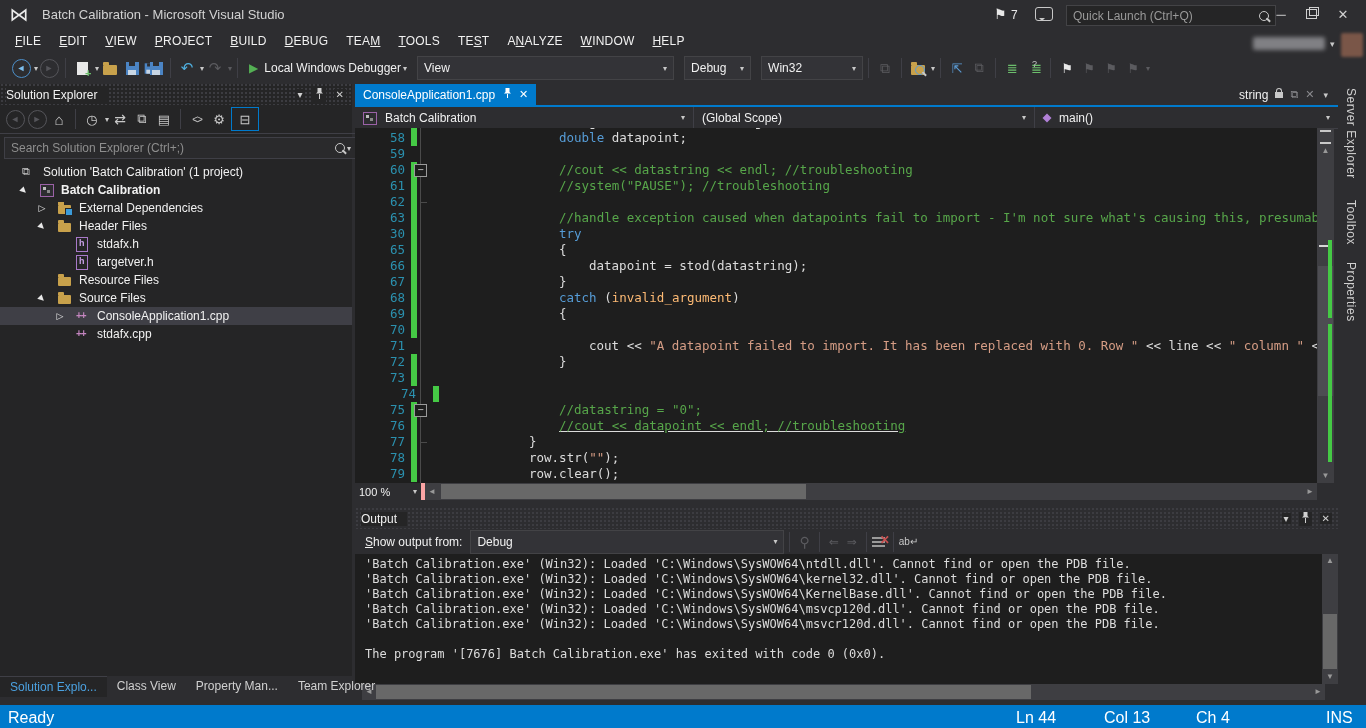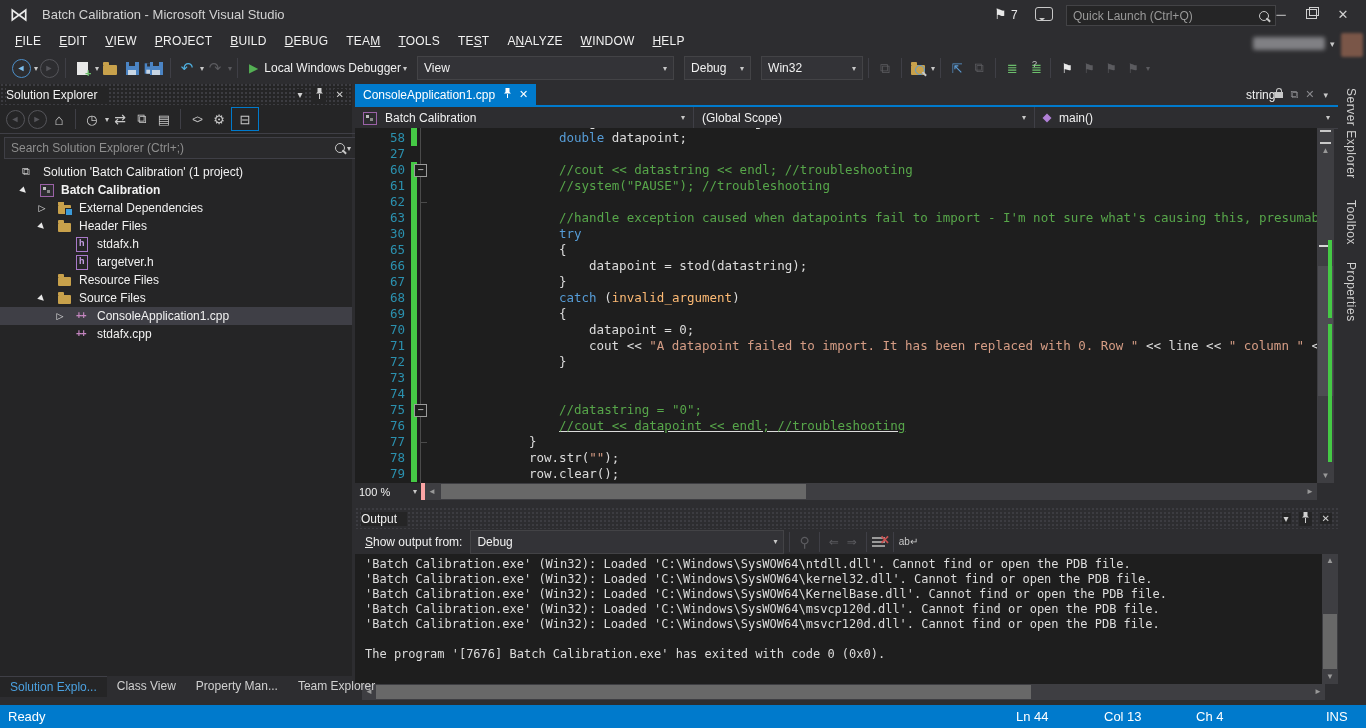--- a/index.html
+++ b/index.html
@@ -97,21 +97,21 @@
   .ti-txt{width:10px;height:13px;border:1px solid #BDBDBD}
   .ti-txt:before{content:"";position:absolute;left:2px;top:3px;width:6px;height:1px;background:#BDBDBD;box-shadow:0 3px 0 #BDBDBD,0 6px 0 #BDBDBD}
 
   
   #editor-group{left:355px;top:84px;width:983px;height:416px}
   #tabstrip{left:0;top:0;width:983px;height:21px}
   #doc-tab{position:absolute;left:0;top:0;height:21px;background:#007ACC;display:flex;align-items:center;padding:0 8px;color:#FFF}
   #doc-tab .tname{margin-right:8px;font-size:12px}
   .pin-svg{display:inline-block}
   #preview-tab{position:absolute;right:10px;top:0;height:21px;display:flex;align-items:center;color:#F1F1F1}
-  #preview-tab .tname{}
+  #preview-tab .tname{margin-right:7px}
   .lock{width:8px;height:6px;background:#C8C8C8;position:relative;display:inline-block;margin-right:7px}
   .lock:before{content:"";position:absolute;left:1px;top:-4px;width:4px;height:3px;border:1px solid #C8C8C8;border-bottom:none;border-radius:3px 3px 0 0}
   .mini-ic{color:#8A8A8E;font-size:11px;margin-right:7px}
   #blue-line{left:0;top:21px;width:983px;height:2px;background:#007ACC}
   #navbar{left:0;top:23px;width:983px;height:21px;display:flex;border-bottom:1px solid #3F3F46;background:#2D2D30}
   .nav-combo{display:flex;align-items:center;padding:0 8px;border-right:1px solid #3F3F46;font-size:12px;color:#F1F1F1}
   .nav-combo .cv{flex:1;white-space:nowrap}
   .cube{width:8px;height:8px;background:#B180D7;transform:rotate(45deg) scale(.8);margin-right:8px}
 
   
@@ -167,21 +167,21 @@
   #panel-tabs{left:0;top:676px;width:352px;height:24px;display:flex;align-items:flex-start}
   .ptab{padding:3px 10px;font-size:12px;color:#D0D0D0;white-space:nowrap}
   .ptab.active{background:#252526;color:#4BA1E0;border-top:1px solid #3F3F46}
 
   
   #right-strip{left:1338px;top:84px;width:28px;height:621px}
   .vtab{position:absolute;left:6px;writing-mode:vertical-lr;font-size:12px;color:#D0D0D0;letter-spacing:.5px}
 
   
   #statusbar{left:0;top:705px;width:1366px;height:23px;background:#007ACC;color:#FFF}
-  #statusbar span{position:absolute;top:4px;font-size:13px}
+  #statusbar span{position:absolute;top:4px;font-size:16px}
   #st-ready{left:8px}#st-ln{left:1016px}#st-col{left:1104px}#st-ch{left:1196px}#st-ins{left:1326px}
 </style>
 </head>
 <body>
 
 <div id="app">
 
   <div id="titlebar" class="abs">
     <div id="vs-logo" class="abs">⋈</div>
     <div id="win-title" class="abs">Batch Calibration - Microsoft Visual Studio</div>
@@ -420,21 +420,21 @@
           </div>
           <div class="crow" style="top: 2px;">
             <span class="c-bp"></span>
             <span class="c-ln">58</span>
             <span class="c-chg on"></span>
             <span class="c-fold"></span>
             <span class="c-text" style="padding-left: 126px;"><span class="c-k">double</span><span class="c-p"> datapoint;</span></span>
           </div>
           <div class="crow" style="top: 18px;">
             <span class="c-bp"></span>
-            <span class="c-ln">27</span>
+            <span class="c-ln">59</span>
             <span class="c-chg"></span>
             <span class="c-fold"></span>
             <span class="c-text" style="padding-left: 6px;"></span>
           </div>
           <div class="crow" style="top: 34px;">
             <span class="c-bp"></span>
             <span class="c-ln">60</span>
             <span class="c-chg on"></span>
             <span class="c-fold"></span>
             <span class="c-text" style="padding-left: 126px;"><span class="c-c">//cout &lt;&lt; datastring &lt;&lt; endl; //troubleshooting</span></span>
@@ -502,43 +502,42 @@
             <span class="c-ln">69</span>
             <span class="c-chg on"></span>
             <span class="c-fold"></span>
             <span class="c-text" style="padding-left: 126px;"><span class="c-p">{</span></span>
           </div>
           <div class="crow" style="top: 194px;">
             <span class="c-bp"></span>
             <span class="c-ln">70</span>
             <span class="c-chg on"></span>
             <span class="c-fold"></span>
-            <span class="c-text" style="padding-left: 156px;"><span class="c-p">datapoint = 0;</span></span>
-          </div>
-          <div class="crow" style="top: 210px;">
+          </div>
+          <div class="crow" style="top: 210px; align-items: center;">
             <span class="c-bp"></span>
             <span class="c-ln">71</span>
             <span class="c-chg on"></span>
             <span class="c-fold"></span>
             <span class="c-text" style="padding-left: 156px;"><span class="c-p">cout &lt;&lt; </span><span class="c-s">"A datapoint failed to import. It has been replaced with 0. Row "</span><span class="c-p"> &lt;&lt; line &lt;&lt; </span><span class="c-s">" column "</span><span class="c-p"> &lt;&lt; coun</span></span>
           </div>
           <div class="crow" style="top: 226px;">
             <span class="c-bp"></span>
             <span class="c-ln">72</span>
             <span class="c-chg on"></span>
             <span class="c-fold"></span>
             <span class="c-text" style="padding-left: 126px;"><span class="c-p">}</span></span>
           </div>
           <div class="crow" style="top: 242px;">
             <span class="c-bp"></span>
             <span class="c-ln">73</span>
             <span class="c-chg on"></span>
             <span class="c-fold"></span>
           </div>
-          <div class="crow" style="top: 258px;">
+          <div class="crow" style="top: 258px; gap: 11px;">
             <span class="c-bp"></span>
             <span class="c-ln">74</span>
             <span class="c-chg on"></span>
             <span class="c-fold"></span>
             <span class="c-text" style="padding-left: 6px;"></span>
           </div>
           <div class="crow" style="top: 274px;">
             <span class="c-bp"></span>
             <span class="c-ln">75</span>
             <span class="c-chg on"></span>

